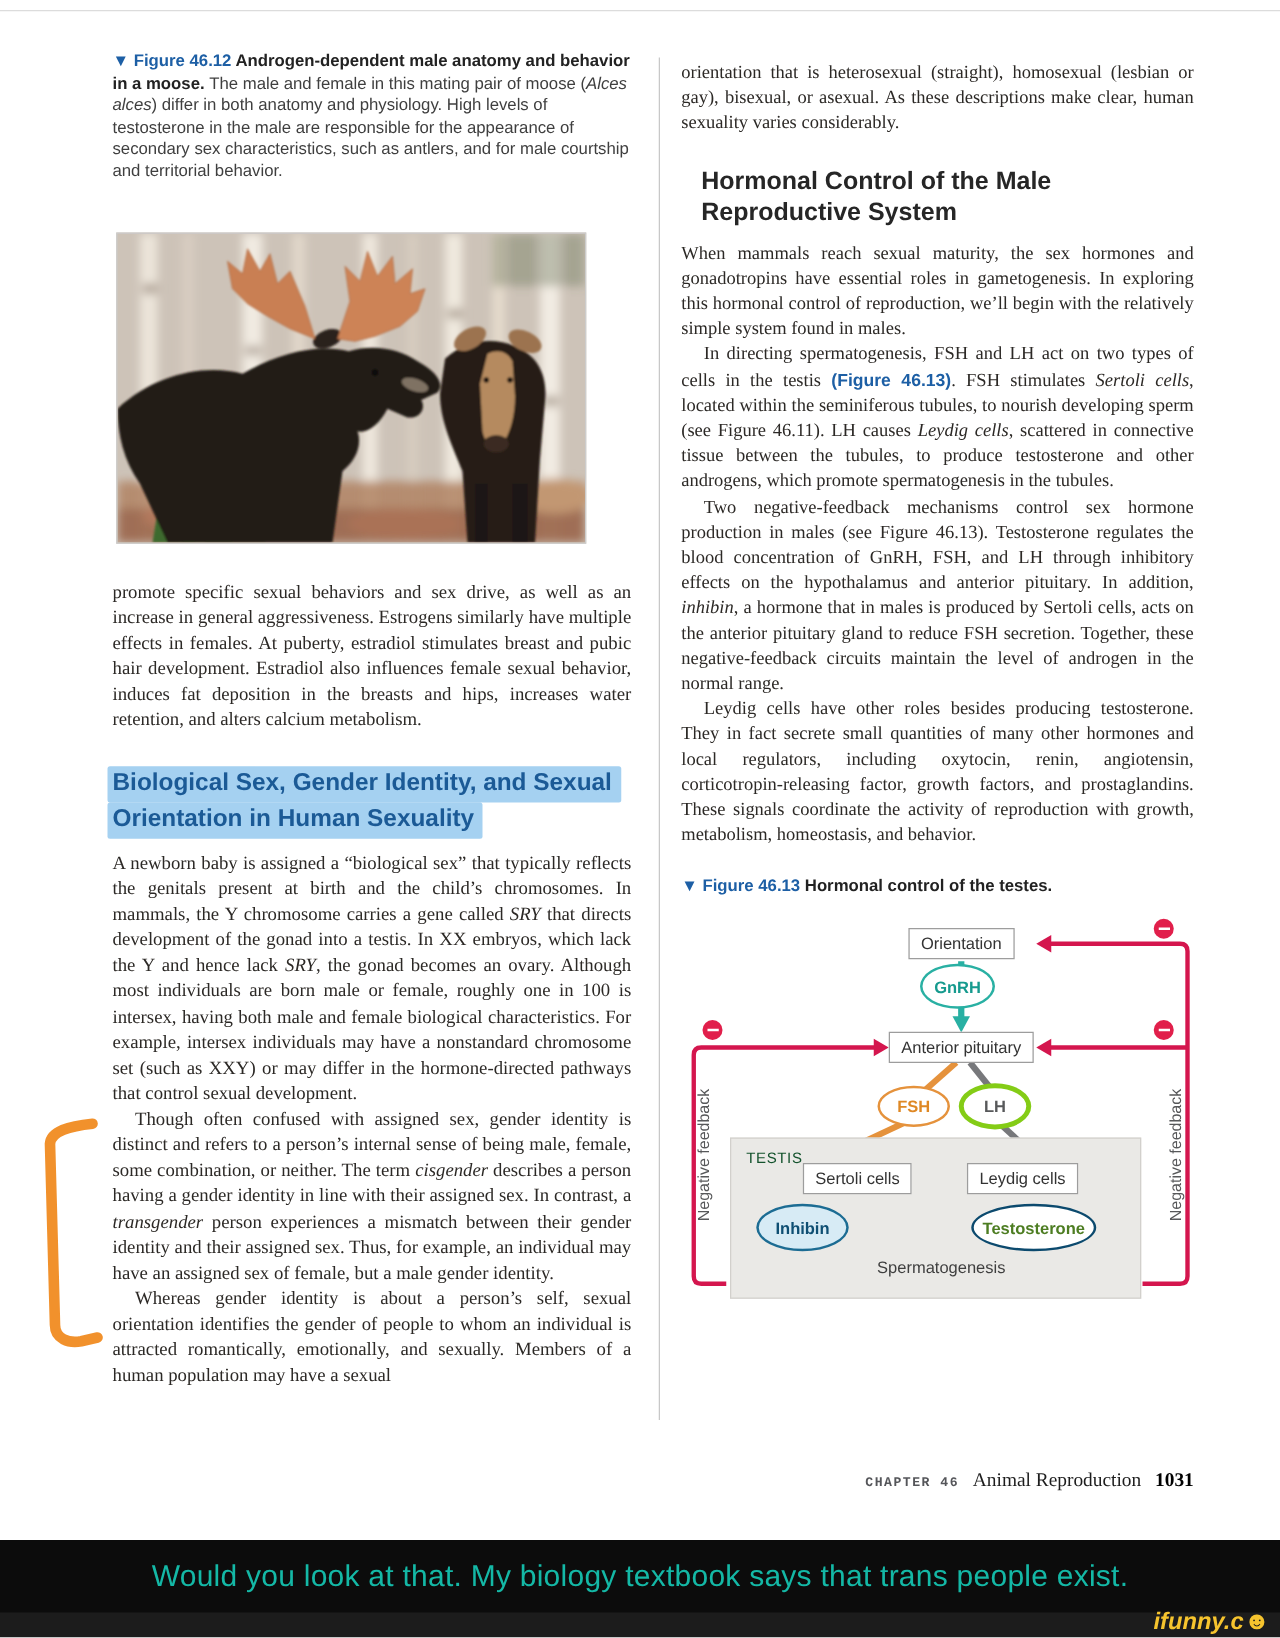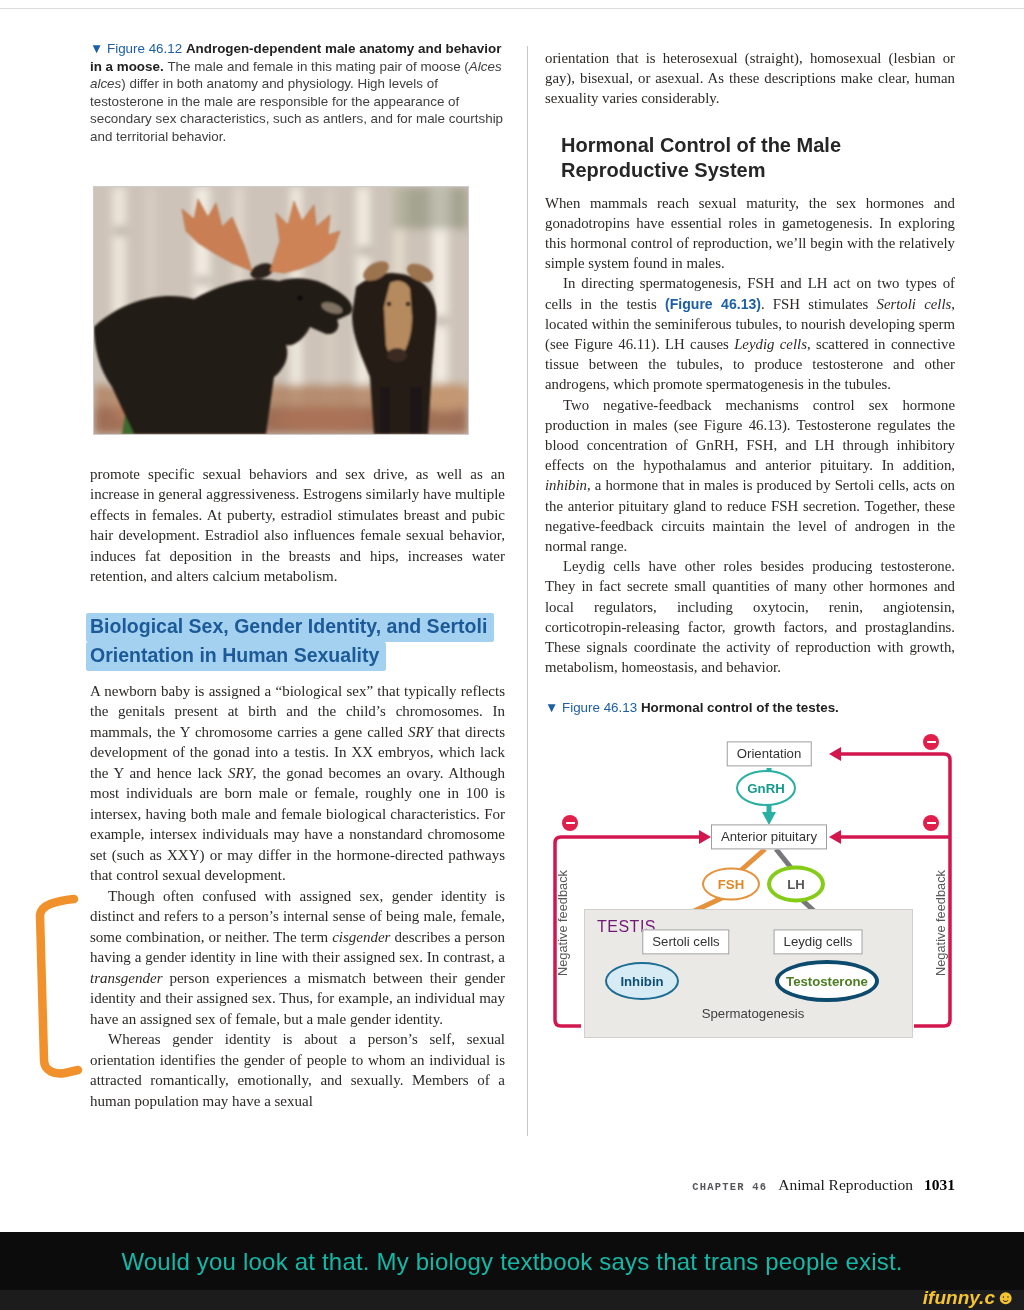--- a/index.html
+++ b/index.html
@@ -24,21 +24,21 @@
 
   .figcap{font-family:"Liberation Sans",sans-serif;font-size:13.4px;line-height:17.6px;
           color:#3f3f3f;text-align:left;}
   .para{font-size:15px;line-height:20.5px;text-align:justify;margin:0;}
   .para.indent{text-indent:18px;}
   .rc .para{font-size:14.8px;line-height:20.2px;}
 
   .sg-plain{}
   .sg-italic{font-style:italic;}
   .sg-bold{font-weight:bold;color:#222;}
-  .sg-figlabel{font-family:"Liberation Sans",sans-serif;font-weight:normal;color:var(--figblue);}
+  .sg-figlabel{font-family:"Liberation Sans",sans-serif;font-weight:bold;color:var(--figblue);}
   .sg-figref{font-family:"Liberation Sans",sans-serif;font-weight:bold;color:var(--figblue);font-size:.95em;}
 
   .photo-frame{margin:40px 0 0 3px;width:374px;height:247px;border:1px solid #cccccc;
                box-sizing:content-box;overflow:hidden;background:#cdc3b8;}
 
   .h-left{margin:26px 0 10px -4px;font-family:"Liberation Sans",sans-serif;
           font-weight:bold;font-size:19.5px;line-height:27px;color:#1b5a96;}
   .hl-line{display:inline-block;background:rgba(110,180,232,0.62);padding:0 7px 2px 4px;
            border-radius:2px;}
   .h-right{margin:24px 0 10px 16px;font-family:"Liberation Sans",sans-serif;
@@ -53,24 +53,24 @@
   .dg-box{position:absolute;transform:translate(-50%,-50%);background:#ffffff;
           border:1px solid #9d9d9d;color:#333;font-size:13.2px;line-height:1;
           padding:5px 9px;white-space:nowrap;z-index:3;}
   .dg-oval{position:absolute;transform:translate(-50%,-50%);background:#ffffff;
            border-radius:50%;display:flex;align-items:center;justify-content:center;
            font-weight:bold;font-size:13.2px;z-index:3;white-space:nowrap;}
   .ov-gnrh{width:56px;height:32px;border:2px solid var(--teal);color:#169a8e;}
   .ov-fsh{width:54px;height:29px;border:2px solid var(--orange);color:#df8824;}
   .ov-lh{width:50px;height:29px;border:4px solid #84cc16;color:#57585a;}
   .ov-inhibin{width:70px;height:34px;border:2px solid #1c6c93;background:#d7ebf5;color:#0f4f73;}
-  .ov-testosterone{width:96px;height:34px;border:4px solid #0c4a6e;color:#4d7d22;}
+  .ov-testosterone{width:96px;height:34px;border:2px solid #0c4a6e;color:#4d7d22;}
   .testis-box{position:absolute;left:39px;top:186px;width:327px;height:127px;
               background:#eae9e6;border:1px solid #d2d0cc;z-index:1;}
-  .testis-label{position:absolute;left:12px;top:8px;font-size:16px;letter-spacing:.5px;color:#701a75;}
+  .testis-label{position:absolute;left:12px;top:8px;font-size:12px;letter-spacing:.5px;color:#14532d;}
   .sperm-label{position:absolute;left:208px;top:290px;transform:translate(-50%,-50%);
                font-size:13.2px;color:#3f3f3f;z-index:3;white-space:nowrap;}
   .minus{position:absolute;width:16px;height:16px;border-radius:50%;background:#e11f4b;z-index:4;}
   .minus::after{content:"";position:absolute;left:3.5px;top:6.75px;width:9px;height:2.5px;background:#fff;}
   .negfb{position:absolute;width:130px;height:16px;text-align:center;font-size:12.8px;color:#57585a;
          transform:rotate(-90deg);z-index:2;white-space:nowrap;}
 
   
   .footer{position:absolute;right:69px;top:1176px;display:flex;align-items:baseline;gap:11px;}
   .chap-label{font-family:Liberation Mono, monospace;font-size:10.5px;font-weight:bold;
@@ -158,21 +158,21 @@
             <rect x="286" y="200" width="10" height="47" fill="#1e1712"></rect>
             <rect x="316" y="200" width="12" height="47" fill="#1e1712"></rect>
           </g>
         </g>
       </svg>
     </div>
 
     <p class="para" style="margin-top:29px;">promote specific sexual behaviors and sex drive, as well as an increase in general aggressiveness. Estrogens similarly have multiple effects in females. At puberty, estradiol stimulates breast and pubic hair development. Estradiol also influences female sexual behavior, induces fat deposition in the breasts and hips, increases water retention, and alters calcium metabolism.</p>
 
     <div class="h-left">
-      <span class="hl-line">Biological Sex, Gender Identity, and Sertoli</span><br>
+      <span class="hl-line">Biological Sex, Gender Identity, and Sexual</span><br>
       <span class="hl-line">Orientation in Human Sexuality</span>
     </div>
 
     <p class="para"><span class="sg-plain">A newborn baby is assigned a “biological sex” that typically reflects the genitals present at birth and the child’s chromosomes. In mammals, the Y chromosome carries a gene called </span><span class="sg-italic">SRY</span><span class="sg-plain"> that directs development of the gonad into a testis. In XX embryos, which lack the Y and hence lack </span><span class="sg-italic">SRY</span><span class="sg-plain">, the gonad becomes an ovary. Although most individuals are born male or female, roughly one in 100 is intersex, having both male and female biological characteristics. For example, intersex individuals may have a nonstandard chromosome set (such as XXY) or may differ in the hormone-directed pathways that control sexual development.</span></p>
     <p class="para indent"><span class="sg-plain">Though often confused with assigned sex, gender identity is distinct and refers to a person’s internal sense of being male, female, some combination, or neither. The term </span><span class="sg-italic">cisgender</span><span class="sg-plain"> describes a person having a gender identity in line with their assigned sex. In contrast, a </span><span class="sg-italic">transgender</span><span class="sg-plain"> person experiences a mismatch between their gender identity and their assigned sex. Thus, for example, an individual may have an assigned sex of female, but a male gender identity.</span></p>
     <p class="para indent">Whereas gender identity is about a person’s self, sexual orientation identifies the gender of people to whom an individual is attracted romantically, emotionally, and sexually. Members of a human population may have a sexual</p>
   </div>
 
   <svg class="bracket-svg" width="90" height="210" viewBox="0 0 90 210">
     <path d="M59,14 C40,16 26,20 25,30 L29,175 C29,186 40,190 50,188 L63,185" fill="none" stroke="#f08b21" stroke-width="8.5" stroke-linecap="round" stroke-linejoin="round" opacity=".95"></path>

